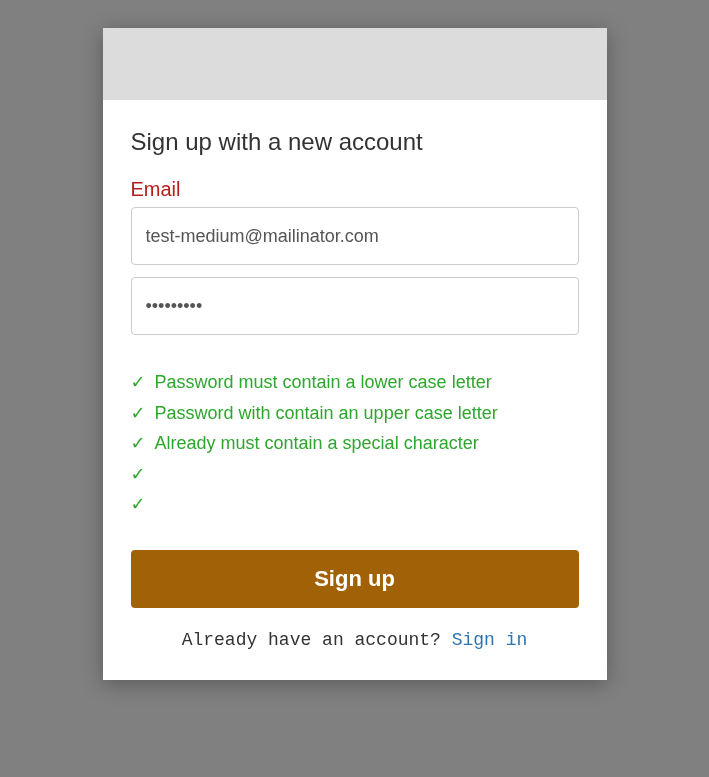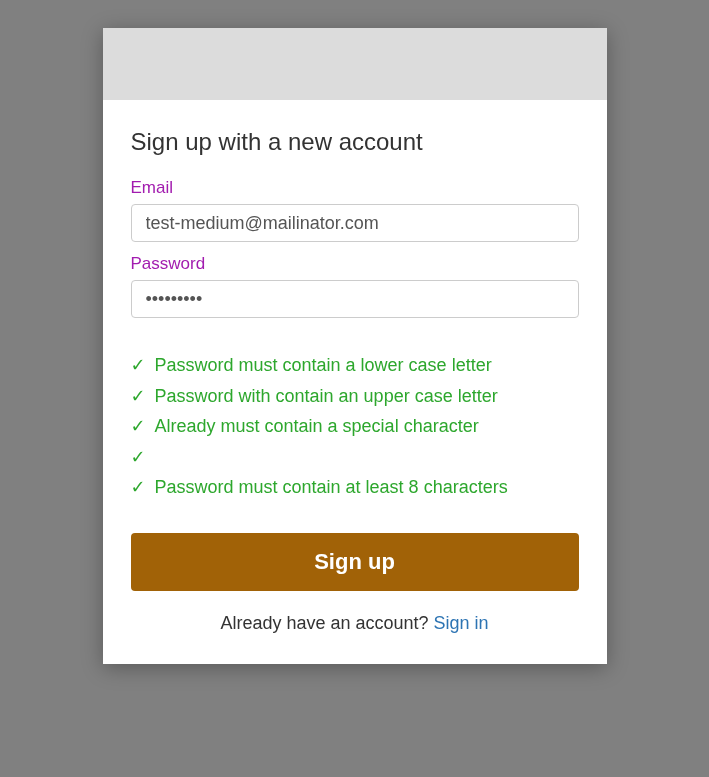--- a/index.html
+++ b/index.html
@@ -28,28 +28,28 @@
     .card-body {
       padding: 28px 28px 30px 28px;
     }
     .title {
       font-size: 24px;
       font-weight: 400;
       color: #333333;
       margin-bottom: 22px;
     }
     .field-label {
-      font-size: 17px;
-      color: #a21caf;
+      font-size: 20px;
+      color: #b91c1c;
       margin-bottom: 6px;
       display: block;
     }
     .text-input {
       width: 100%;
-      height: 38px;
+      height: 58px;
       border: 1px solid #cccccc;
       border-radius: 4px;
       padding: 0 14px;
       font-size: 18px;
       color: #555555;
       font-family: inherit;
       margin-bottom: 12px;
     }
     .rules {
       margin-top: 20px;
@@ -78,60 +78,59 @@
       font-size: 22px;
       font-weight: 600;
       cursor: pointer;
       font-family: inherit;
     }
     .footer-text {
       text-align: center;
       font-size: 18px;
       color: #333333;
       margin-top: 22px;
+      font-family: Liberation Mono, monospace;
     }
     .signin-link {
       color: #2d74b3;
       cursor: pointer;
       text-decoration: none;
     }
   </style>
 </head>
 <body>
 
 <div class="card">
   <div class="card-header"></div>
   <div class="card-body">
     <h1 class="title">Sign up with a new account</h1>
 
     <label class="field-label">Email</label>
     <input type="text" class="text-input" value="test-medium@mailinator.com" style="">
 
-    <label class="field-label">Password</label>
     <input type="password" class="text-input" value="•••••••••" style="">
 
     <div class="rules">
       <div class="rule">
         <span class="check">✓</span>
         <span>Password must contain a lower case letter</span>
       </div>
       <div class="rule">
         <span class="check">✓</span>
         <span>Password with contain an upper case letter</span>
       </div>
       <div class="rule">
         <span class="check">✓</span>
         <span>Already must contain a special character</span>
       </div>
       <div class="rule">
         <span class="check">✓</span>
       </div>
       <div class="rule">
         <span class="check">✓</span>
-        <span>Password must contain at least 8 characters</span>
       </div>
     </div>
 
     <button class="signup-btn">Sign up</button>
 
     <div class="footer-text">
       <span>Already have an account? </span><a class="signin-link">Sign in</a>
     </div>
   </div>
 </div>

